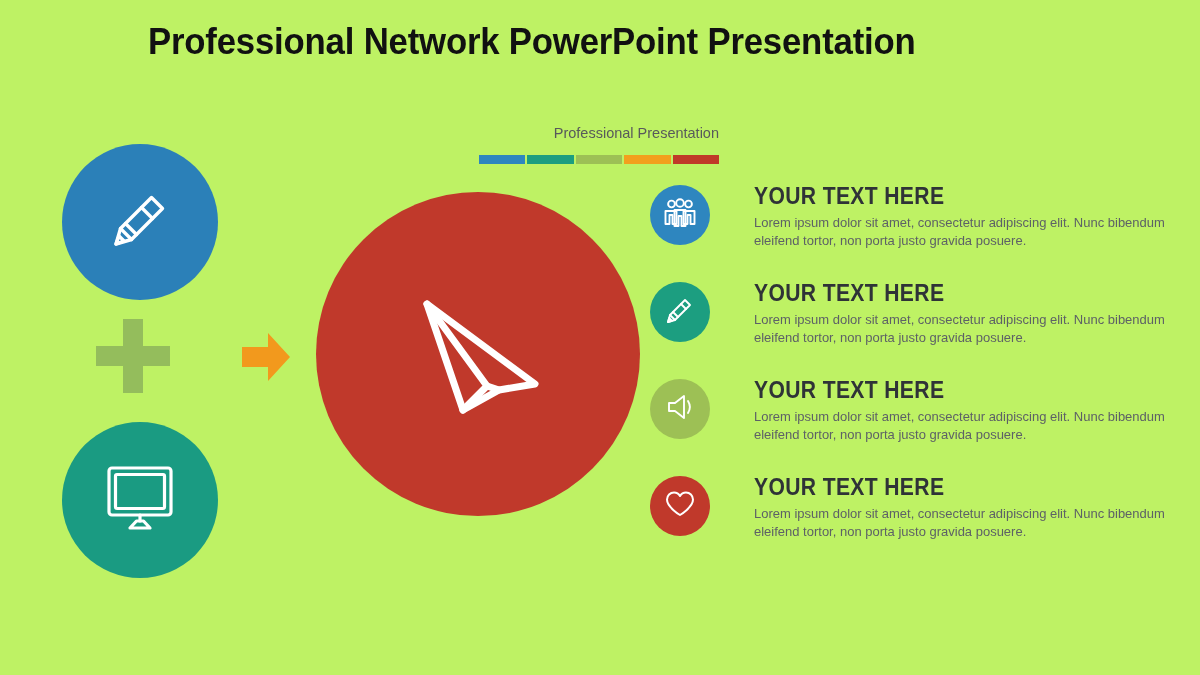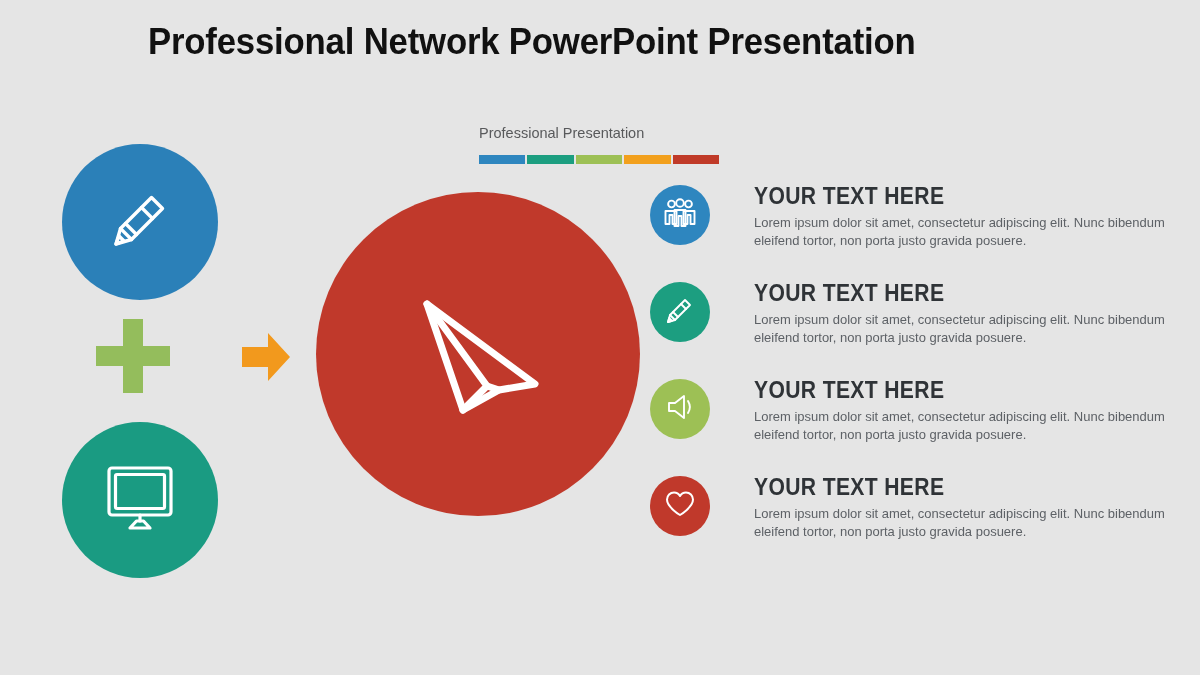--- a/index.html
+++ b/index.html
@@ -3,40 +3,40 @@
 <meta charset="utf-8">
 <style>
   * { margin:0; padding:0; box-sizing:border-box; }
   html, body { width:1200px; height:675px; }
   body {
     background:#ffffff;
     font-family:"Liberation Sans", sans-serif;
     overflow:hidden;
     position:relative;
   }
-  .slide { position:relative; width:1200px; height:675px; background:#e5e5e5; }
+  .slide { position:relative; width:1200px; height:675px; background:#bef264; }
 
   
   .title {
     position:absolute; left:148px; top:20px;
     font-family:"Liberation Sans Narrow","Liberation Sans",sans-serif;
     font-weight:bold;
     font-size:36px;
     line-height:44px;
     letter-spacing:-0.2px;
     color:#111111;
     white-space:nowrap;
     transform:scaleX(0.965);
     transform-origin:left center;
   }
 
   
   .subtitle {
     position:absolute; left:479px; top:124px; width:240px;
-    text-align:left;
+    text-align:right;
     font-size:14.5px;
     line-height:18px;
     color:#58595b;
     white-space:nowrap;
   }
   .colorbar {
     position:absolute; left:479px; top:155px;
     width:240px; height:9px;
     display:flex; gap:2px;
   }

